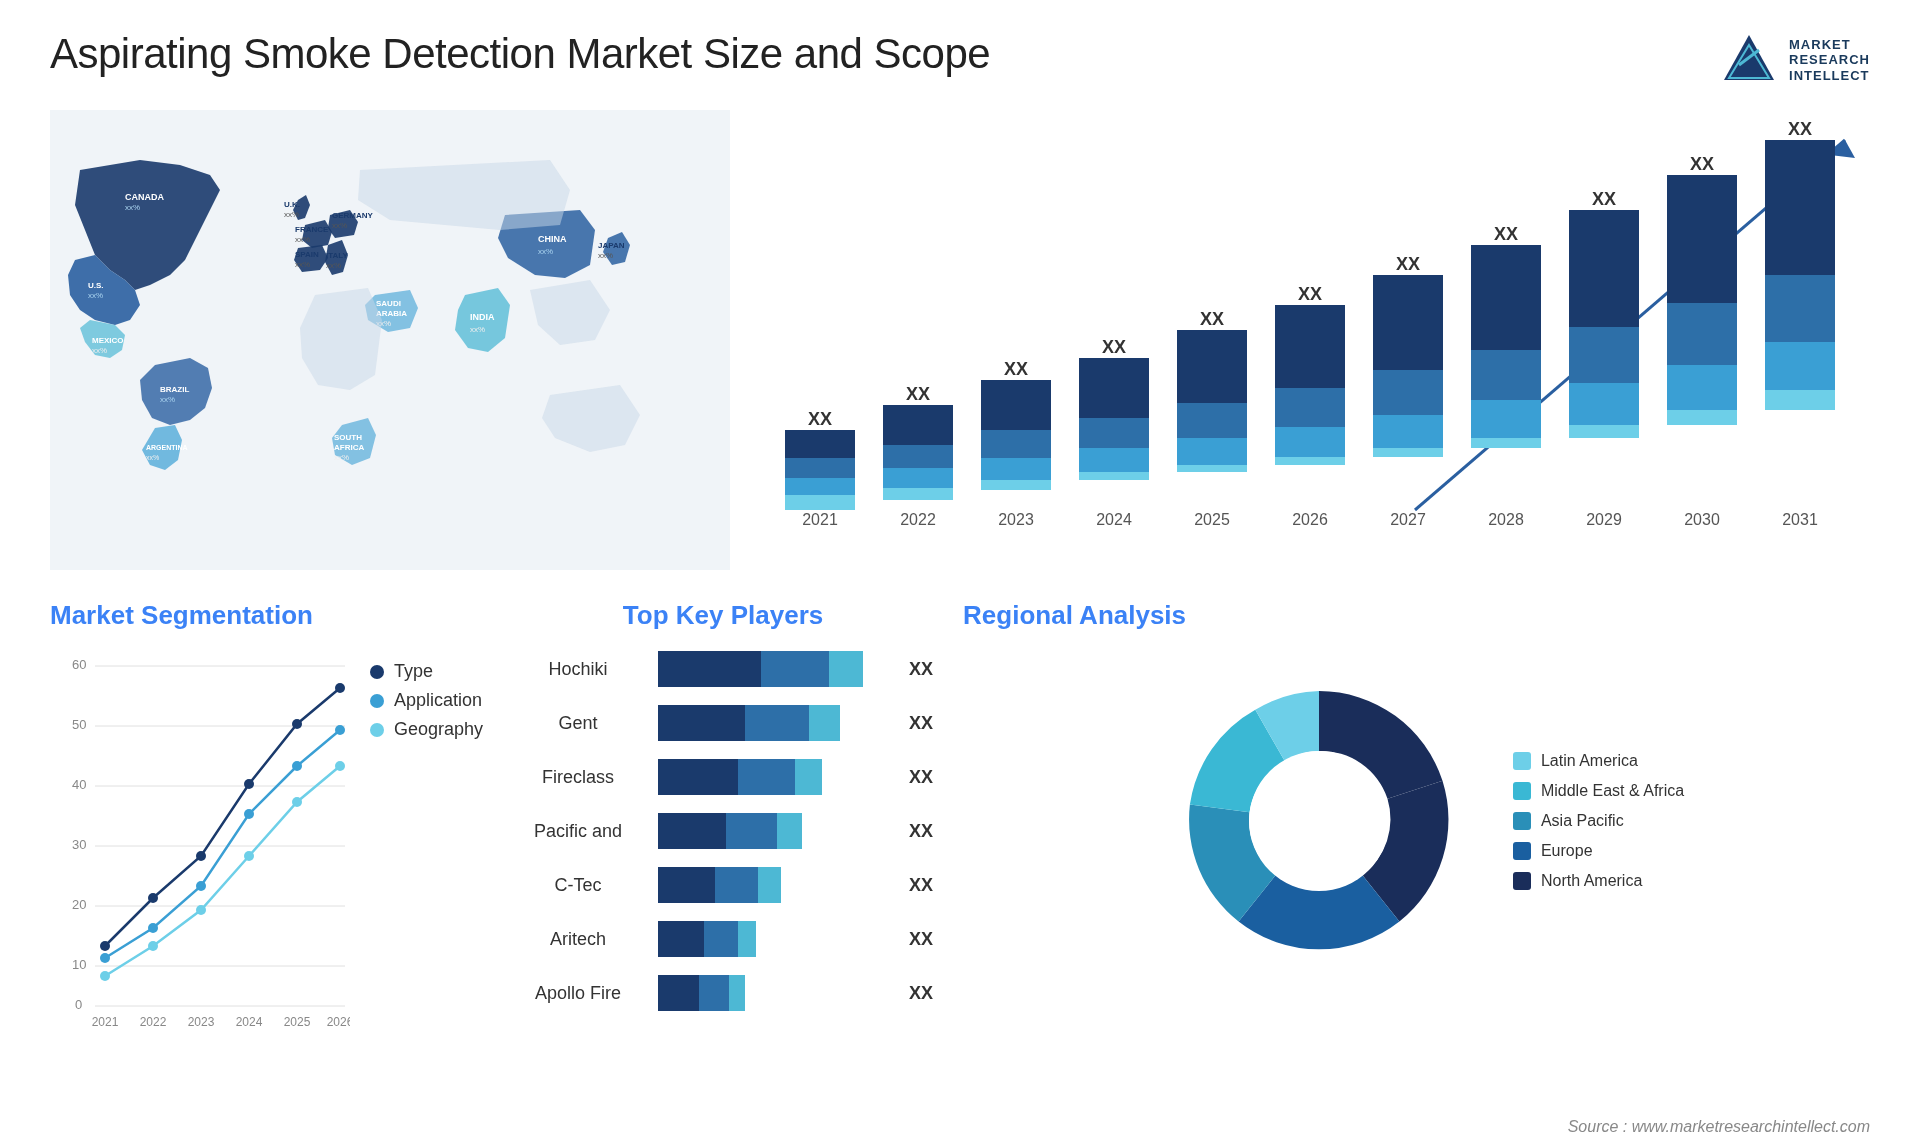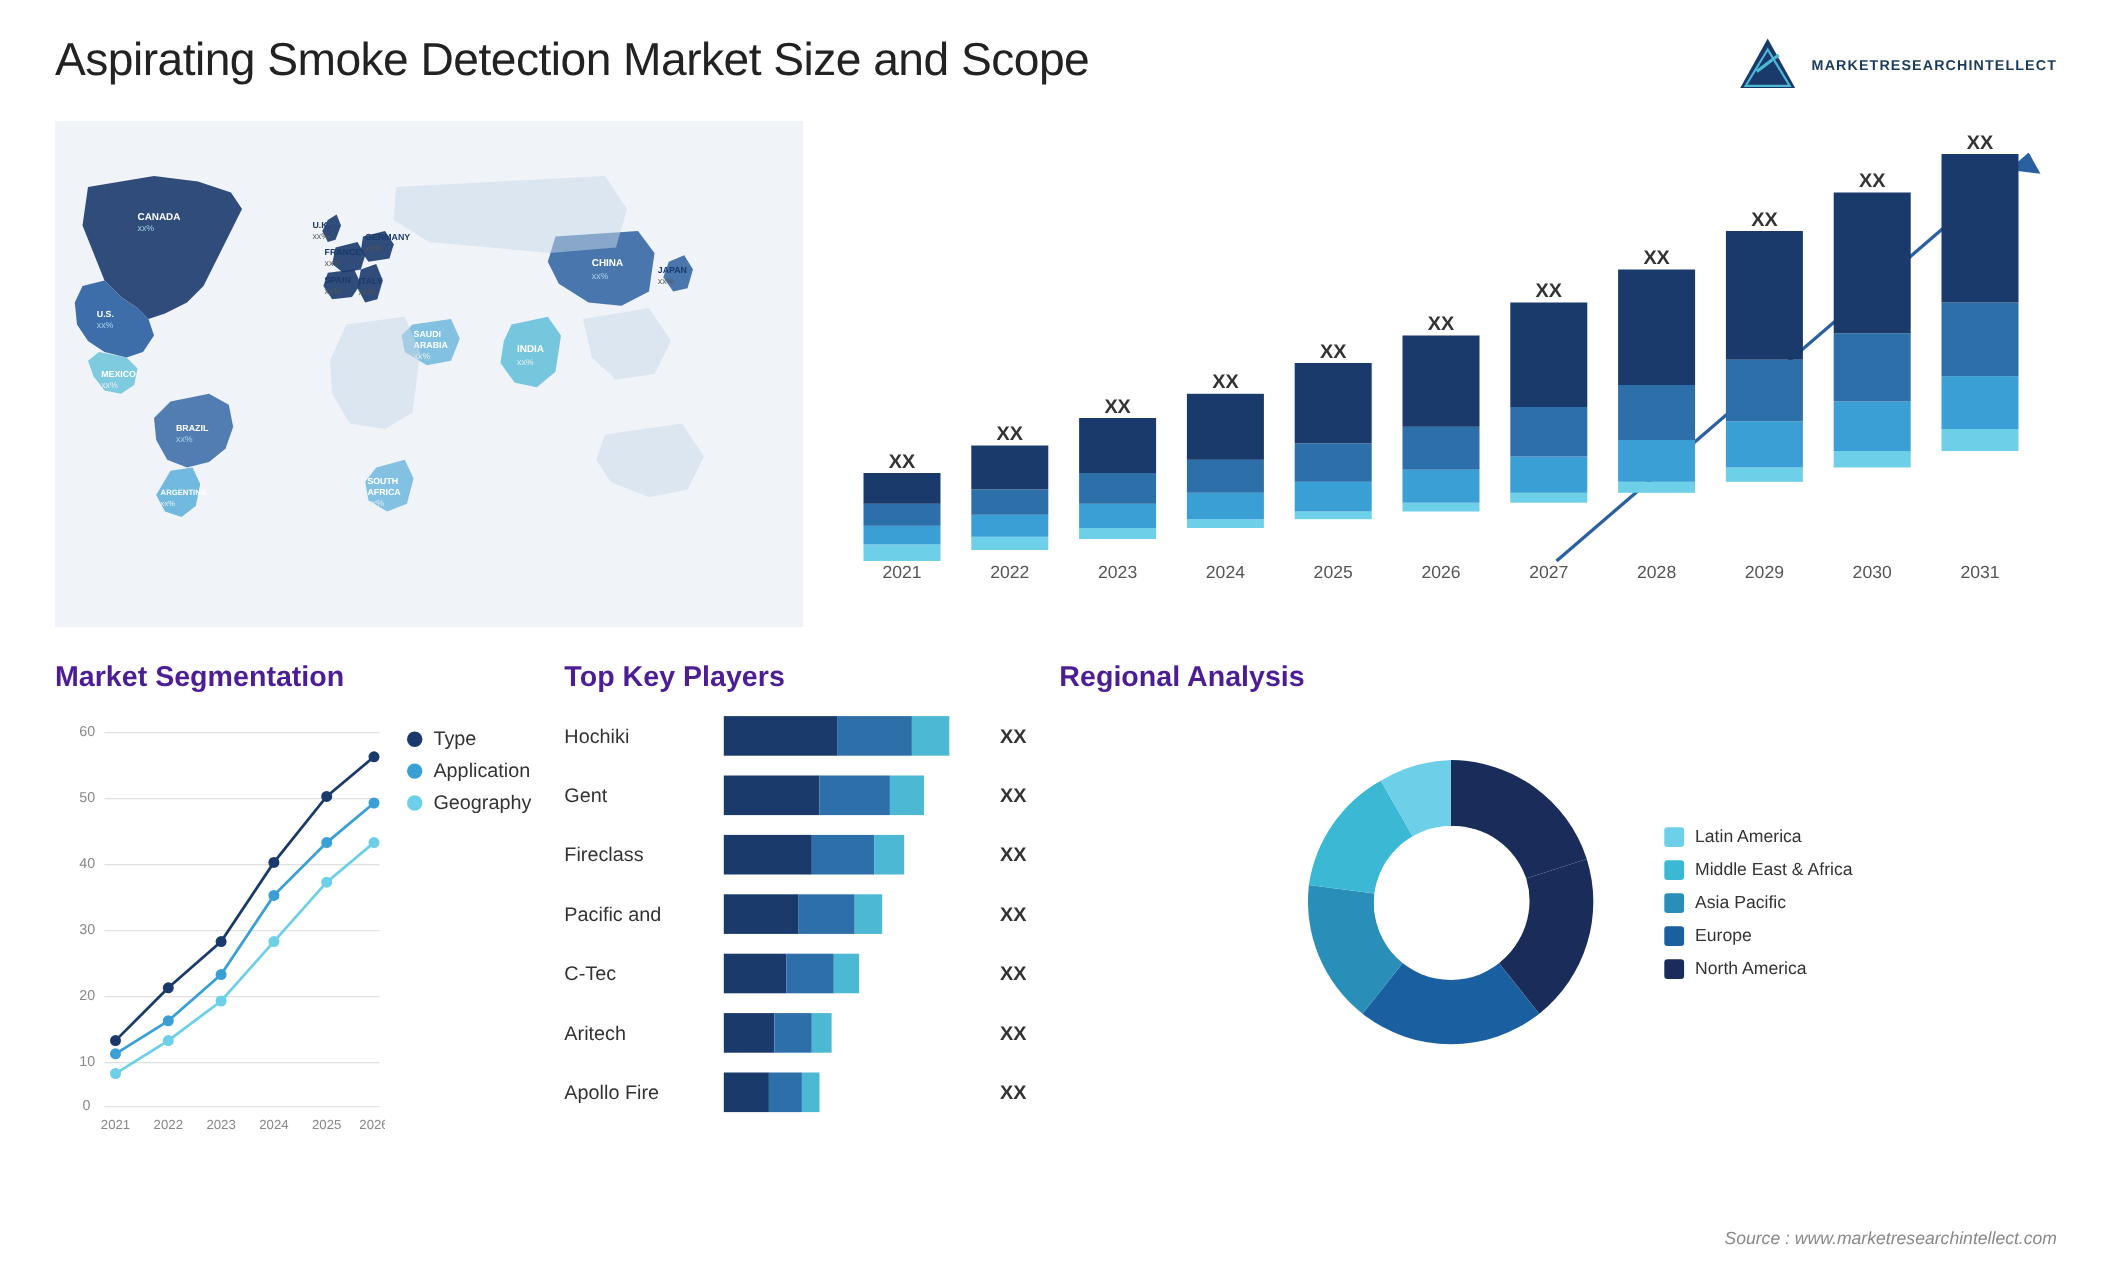--- a/index.html
+++ b/index.html
@@ -39,21 +39,21 @@
       gap: 10px;
     }
 
     .logo-icon {
       width: 60px;
       height: 60px;
     }
 
     .logo-text {
       display: flex;
-      flex-direction: row;
+      flex-direction: column;
       font-size: 13px;
       font-weight: 700;
       color: #1a3a5c;
       line-height: 1.2;
       text-transform: uppercase;
       letter-spacing: 1px;
     }
 
     
     .top-row {
@@ -84,28 +84,29 @@
 
     
     .segmentation-section {
       flex: 0 0 380px;
       position: relative;
     }
 
     .section-title {
       font-size: 26px;
       font-weight: 700;
-      color: #4c1d95;
+      color: #3b82f6;
       margin-bottom: 20px;
     }
 
     
     .key-players-section {
       flex: 0 0 420px;
       position: relative;
+      text-align: center;
     }
 
     
     .regional-section {
       flex: 1;
       position: relative;
     }
 
     
     .world-map {

